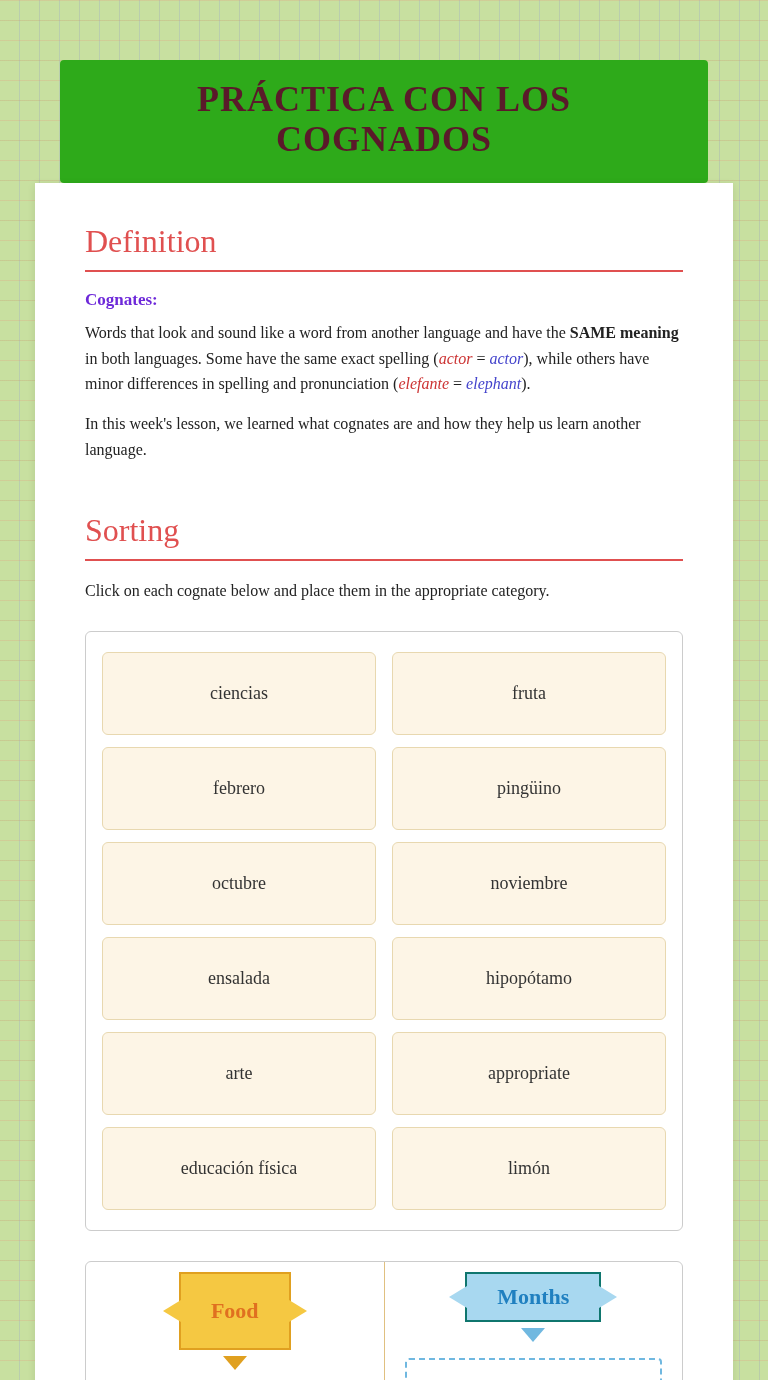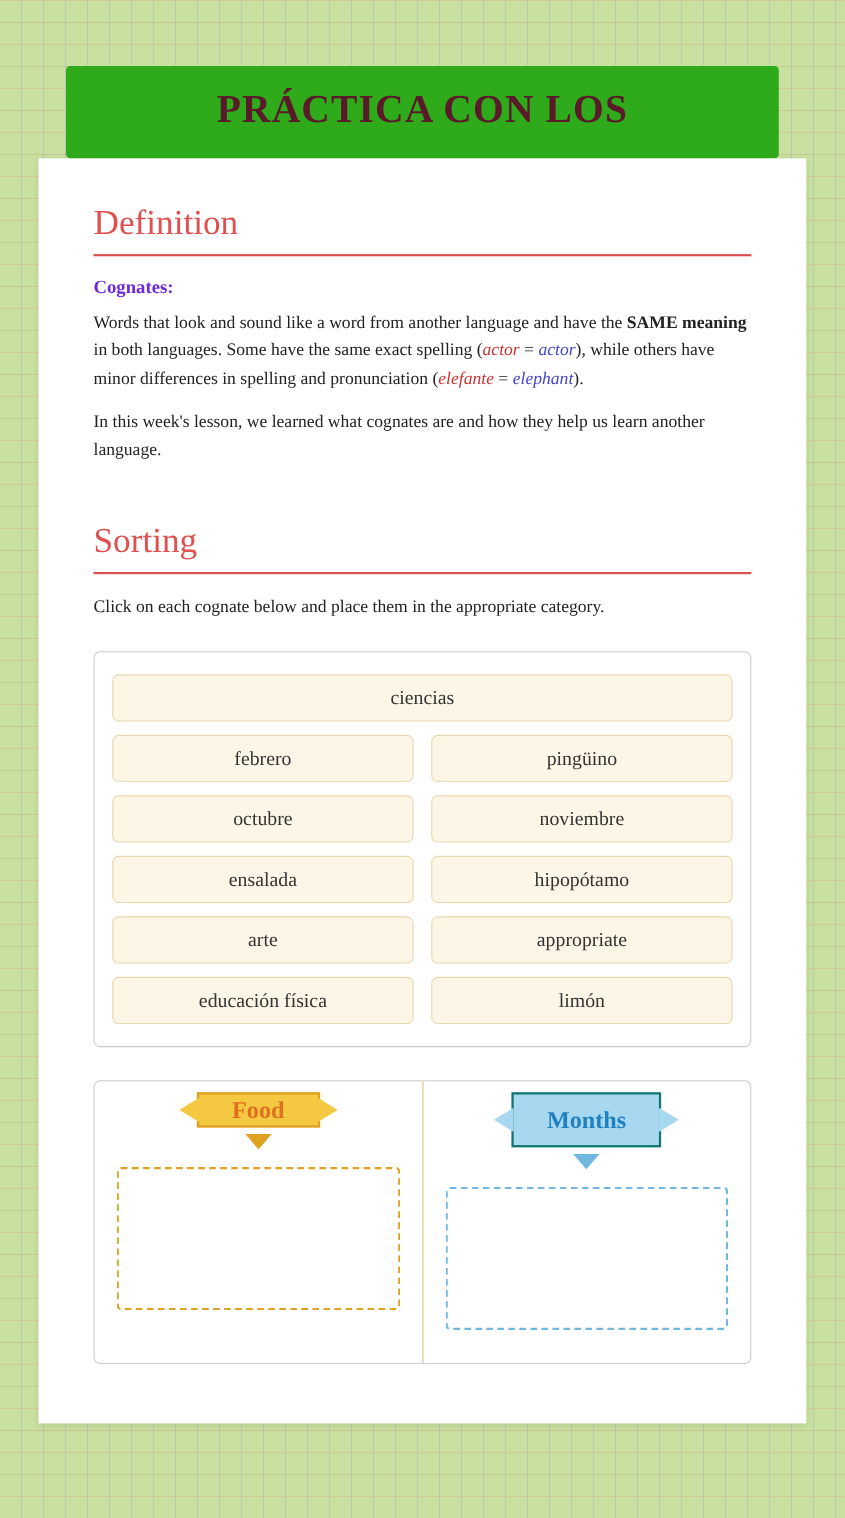--- a/index.html
+++ b/index.html
@@ -132,21 +132,21 @@
 
     .words-row:last-child {
       margin-bottom: 0;
     }
 
     .word-card {
       flex: 1;
       background: #fdf5e6;
       border: 1.5px solid #e8d8b0;
       border-radius: 6px;
-      padding: 10px 10px;
+      padding: 30px 10px;
       text-align: center;
       font-size: 18px;
       color: #333;
       cursor: pointer;
     }
 
     
     .categories-container {
       display: flex;
       gap: 0;
@@ -172,21 +172,21 @@
       position: relative;
       display: flex;
       align-items: center;
       justify-content: center;
       margin-bottom: 0;
       margin-top: 10px;
     }
 
     .ribbon-food-inner {
       background: #f5c842;
-      padding: 1px 30px;
+      padding: 24px 30px;
       font-size: 22px;
       font-weight: bold;
       color: #e07020;
       border: 2px solid #e0a020;
       text-align: center;
       position: relative;
       z-index: 2;
     }
 
     .ribbon-months-inner {
@@ -216,20 +216,21 @@
 </head>
 <body>
 
 <div class="bg-pattern"></div>
 
 <div class="page-wrapper">
 
   <div class="header-banner">
     <div class="header-title">
       <span>PRÁCTICA CON LOS</span><br>
+      <span>COGNADOS</span>
     </div>
   </div>
 
   <div class="content-card">
 
     <div class="definition-section">
       <h2 class="section-title">Definition</h2>
       <hr class="section-divider">
 
       <p class="cognates-label">Cognates:</p>
@@ -243,20 +244,21 @@
 
     <div class="sorting-section">
       <h2 class="section-title">Sorting</h2>
       <hr class="section-divider">
 
       <p class="sorting-instruction">Click on each cognate below and place them in the appropriate category.</p>
 
       <div class="words-grid-container">
         <div class="words-row">
           <div class="word-card">ciencias</div>
+          <div class="word-card">fruta</div>
         </div>
         <div class="words-row">
           <div class="word-card">febrero</div>
           <div class="word-card">pingüino</div>
         </div>
         <div class="words-row">
           <div class="word-card">octubre</div>
           <div class="word-card">noviembre</div>
         </div>
         <div class="words-row">

